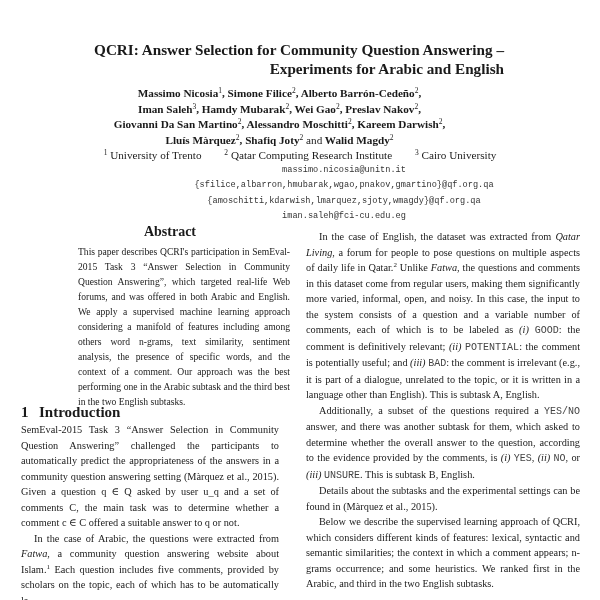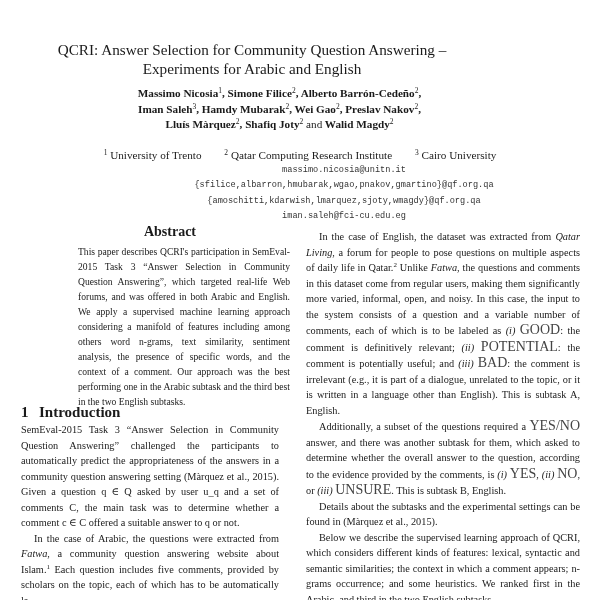--- a/index.html
+++ b/index.html
@@ -1,55 +1,60 @@
 <!DOCTYPE html>
 <html><head>
 <meta charset="utf-8">
 <style>
   html, body { margin: 0; padding: 0; background: #ffffff; }
   body { width: 600px; height: 600px; overflow: hidden; position: relative; font-family: "Liberation Serif", "DejaVu Serif", serif; color: #1a1a1a; }
-  .title { position: absolute; left: 0; width: 504px; text-align: center; font-weight: normal; font-size: 15.2px; line-height: 19px; }
+  .title { position: absolute; left: 0; width: 504px; text-align: right; font-weight: bold; font-size: 15.2px; line-height: 19px; }
   .t1 { top: 40px; }
   .t2 { top: 59px; }
   .authors { position: absolute; top: 86px; left: 0; width: 559px; text-align: center; font-weight: bold; font-size: 11.2px; line-height: 15.5px; }
   .authors sup, .affil sup { font-size: 7.5px; font-weight: normal; vertical-align: 4px; line-height: 0; }
   .and { font-weight: normal; }
   .affil { position: absolute; top: 148px; left: 0; width: 600px; text-align: center; font-size: 11.2px; line-height: 14px; }
   .affil span { margin: 0 10px; }
   .emails { position: absolute; top: 163px; left: 0; width: 600px; text-align: center; font-family: "Liberation Mono", "DejaVu Sans Mono", monospace; font-size: 8.6px; line-height: 15.3px; color: #333; padding-left: 44px; }
   .col { position: absolute; font-size: 10.3px; line-height: 15.5px; text-align: justify; }
   .abs-head { position: absolute; top: 224px; left: 50px; width: 240px; text-align: center; font-weight: bold; font-size: 14px; }
   .abstract { top: 244px; left: 64px; width: 212px; font-size: 9.6px; line-height: 15px; hyphens: auto; margin-left: 14px; }
   .sec-head { position: absolute; top: 404px; left: 21px; font-weight: bold; font-size: 15px; }
   .sec-head .num { display: inline-block; width: 18px; }
   .left-body { top: 422px; left: 21px; width: 258px; }
   .right-body { top: 229px; left: 306px; width: 274px; }
   .col p { margin: 0; }
   .indent { text-indent: 13px; }
-  .tt { font-family: Liberation Serif, serif; font-size: 14px; color: #444; }
+  .tt { font-family: Liberation Mono, monospace; font-size: 10px; color: #444; }
   .it { font-style: italic; }
   .fn { font-size: 7px; vertical-align: 4px; line-height: 0; }
 </style>
 </head>
 <body>
 
 <div class="title t1">QCRI: Answer Selection for Community Question Answering –</div>
 <div class="title t2">Experiments for Arabic and English</div>
 
 <div class="authors">
   <div>
     <span>Massimo Nicosia</span><sup>1</sup><span>, </span>
     <span>Simone Filice</span><sup>2</sup><span>, </span>
     <span>Alberto Barrón-Cedeño</span><sup>2</sup><span>,</span>
   </div>
   <div>
     <span>Iman Saleh</span><sup>3</sup><span>, </span>
     <span>Hamdy Mubarak</span><sup>2</sup><span>, </span>
     <span>Wei Gao</span><sup>2</sup><span>, </span>
     <span>Preslav Nakov</span><sup>2</sup><span>,</span>
+  </div>
+  <div>
+    <span>Giovanni Da San Martino</span><sup>2</sup><span>, </span>
+    <span>Alessandro Moschitti</span><sup>2</sup><span>, </span>
+    <span>Kareem Darwish</span><sup>2</sup><span>,</span>
   </div>
   <div>
     <span>Lluís Màrquez</span><sup>2</sup><span>, </span>
     <span>Shafiq Joty</span><sup>2</sup>
     <span class="and">and</span>
     <span>Walid Magdy</span><sup>2</sup>
   </div>
 </div>
 
 <div class="affil">

